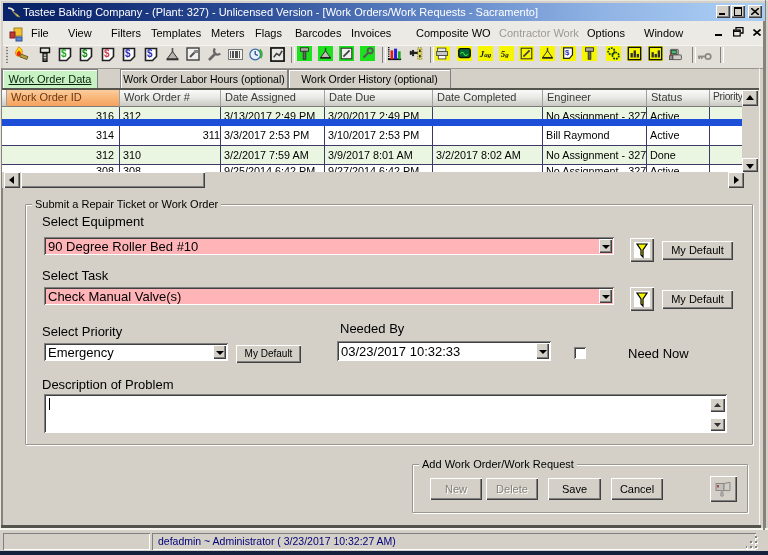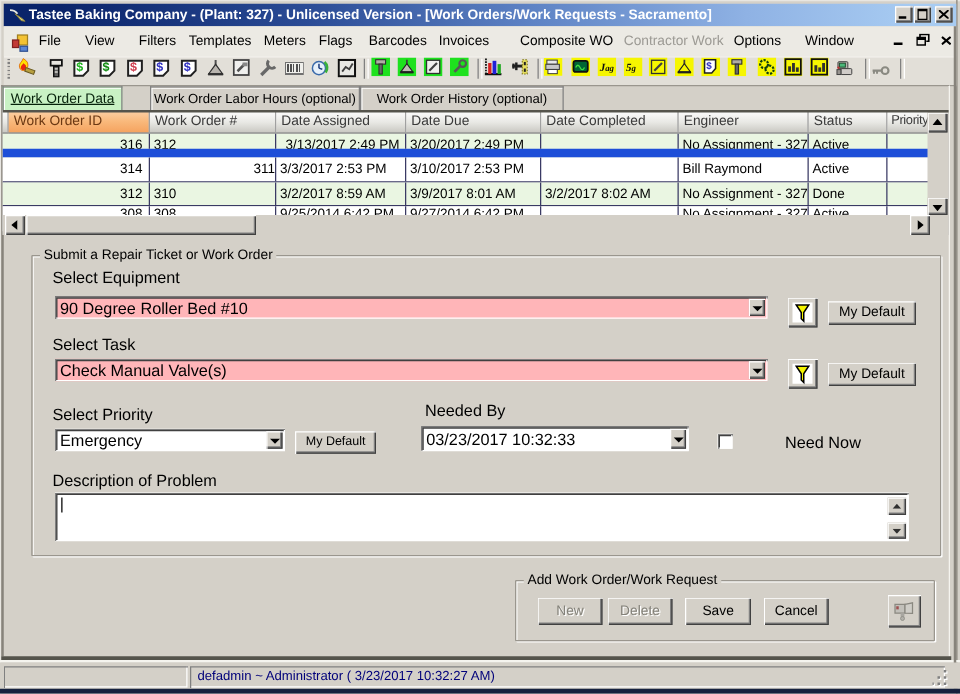--- a/index.html
+++ b/index.html
@@ -30,21 +30,21 @@
 
   <div class="abs" style="left:0;top:0;width:768px;height:1px;background:#e8e6e1;"></div>
   <div class="abs" style="left:0;top:0;width:1px;height:555px;background:#e8e6e1;"></div>
   <div class="abs" style="left:765px;top:0;width:1px;height:555px;background:#87837b;"></div>
 
   <div class="abs" style="left:3px;top:3px;width:762px;height:18px;background:linear-gradient(90deg,#0A246A,#0A246A 6%,#2b4c96 32%,#5d82c4 55%,#8fb2e4 78%,#A8CCF2 96%);">
     <svg class="abs" style="left:4px;top:3px;" width="14" height="13" viewBox="0 0 14 13">
       <path d="M1,2 q4,0 6,3" fill="none" stroke="#e8e8e0" stroke-width="1.4"></path>
       <path d="M5,5 l6,4 2,2 -3,-0.5 z" fill="#e6d87a" stroke="#8a8040" stroke-width="0.8"></path>
     </svg>
-    <div class="abs" style="left:20px;top:0;height:18px;line-height:18px;font-size:11px;font-weight:bold;color:#fff;white-space:nowrap;text-align:right;">Tastee Baking Company - (Plant: 327) - Unlicensed Version - [Work Orders/Work Requests - Sacramento]</div>
+    <div class="abs" style="left:20px;top:0;height:18px;line-height:18px;font-size:11px;font-weight:normal;color:#fff;white-space:nowrap;text-align:right;">Tastee Baking Company - (Plant: 327) - Unlicensed Version - [Work Orders/Work Requests - Sacramento]</div>
     <div class="raised abs" style="left:713px;top:2px;width:14px;height:13px;">
         <div class="abs" style="left:3px;top:8px;width:6px;height:2px;background:#000;"></div>
       </div>
     <div class="raised abs" style="left:728px;top:2px;width:14px;height:13px;">
         <div class="abs" style="left:3px;top:2px;width:6px;height:6px;border:1px solid #000;border-top-width:2px;"></div>
       </div>
     <div class="raised abs" style="left:745px;top:2px;width:14px;height:13px;">
         <svg class="abs" style="left:3px;top:3px;" width="8" height="7" viewBox="0 0 8 7">
           <path d="M0,0 L8,7 M8,0 L0,7" stroke="#000" stroke-width="1.6"></path>
         </svg>
@@ -298,41 +298,41 @@
       <div class="hc" style="left:323px;width:108px;">Date Due</div>
       <div class="hc" style="left:431px;width:110px;">Date Completed</div>
       <div class="hc" style="left:541px;width:104px;">Engineer</div>
       <div class="hc" style="left:645px;width:63px;">Status</div>
       <div class="hc" style="left:708px;width:33px;border-right:none;padding-left:3px;font-size:10.3px;letter-spacing:-0.3px;">Priority</div>
     </div>
 
     <div class="grow" style="position:absolute;left:0;top:19px;width:741px;height:19.4px;background:#eaf6e2;border-bottom:7px solid #1d4ed8;box-sizing:border-box;">
       <div class="cell num" style="left:5px;width:113px;">316</div>
       <div class="cell" style="left:118px;width:101px;">312</div>
-      <div class="cell" style="left:219px;width:104px;text-align:center;">3/13/2017 2:49 PM</div>
+      <div class="cell" style="left:219px;width:104px;">3/13/2017 2:49 PM</div>
       <div class="cell" style="left:323px;width:108px;">3/20/2017 2:49 PM</div>
       <div class="cell" style="left:431px;width:110px;"></div>
       <div class="cell" style="left:541px;width:104px;">No Assignment - 327</div>
       <div class="cell" style="left:645px;width:63px;">Active</div>
       <div class="cell" style="left:708px;width:33px;border-right:none;"></div>
     </div>
     <div style="position:absolute;left:0;top:38.4px;width:741px;height:19.4px;background:#fff;border-bottom:1px solid #3a3a64;box-sizing:border-box;">
       <div class="cell num" style="left:5px;width:113px;">314</div>
       <div class="cell" style="left:118px;width:101px;text-align:right;">311</div>
       <div class="cell" style="left:219px;width:104px;">3/3/2017 2:53 PM</div>
       <div class="cell" style="left:323px;width:108px;">3/10/2017 2:53 PM</div>
       <div class="cell" style="left:431px;width:110px;"></div>
       <div class="cell" style="left:541px;width:104px;">Bill Raymond</div>
       <div class="cell" style="left:645px;width:63px;">Active</div>
       <div class="cell" style="left:708px;width:33px;border-right:none;"></div>
     </div>
     <div style="position:absolute;left:0;top:57.8px;width:741px;height:19.4px;background:#eaf6e2;border-bottom:1px solid #3a3a64;box-sizing:border-box;">
       <div class="cell num" style="left:5px;width:113px;">312</div>
       <div class="cell" style="left:118px;width:101px;">310</div>
-      <div class="cell" style="left:219px;width:104px;">3/2/2017 8:59 AM</div>
+      <div class="cell" style="left:219px;width:104px;">3/2/2017 7:59 AM</div>
       <div class="cell" style="left:323px;width:108px;">3/9/2017 8:01 AM</div>
       <div class="cell" style="left:431px;width:110px;">3/2/2017 8:02 AM</div>
       <div class="cell" style="left:541px;width:104px;">No Assignment - 327</div>
       <div class="cell" style="left:645px;width:63px;">Done</div>
       <div class="cell" style="left:708px;width:33px;border-right:none;"></div>
     </div>
     <div class="r4" style="position:absolute;left:0;top:77.2px;width:741px;height:19.4px;background:#fff;box-sizing:border-box;">
       <div class="cell num" style="left:5px;width:113px;">308</div>
       <div class="cell" style="left:118px;width:101px;">308</div>
       <div class="cell" style="left:219px;width:104px;">9/25/2014 6:42 PM</div>

